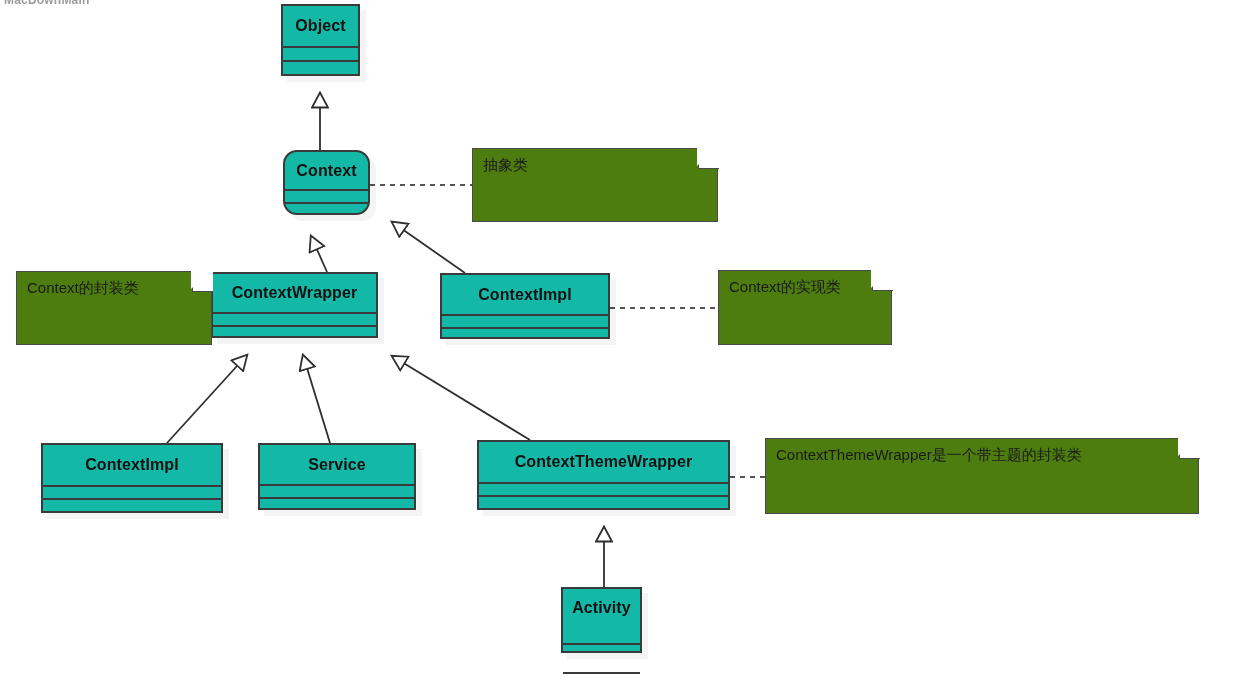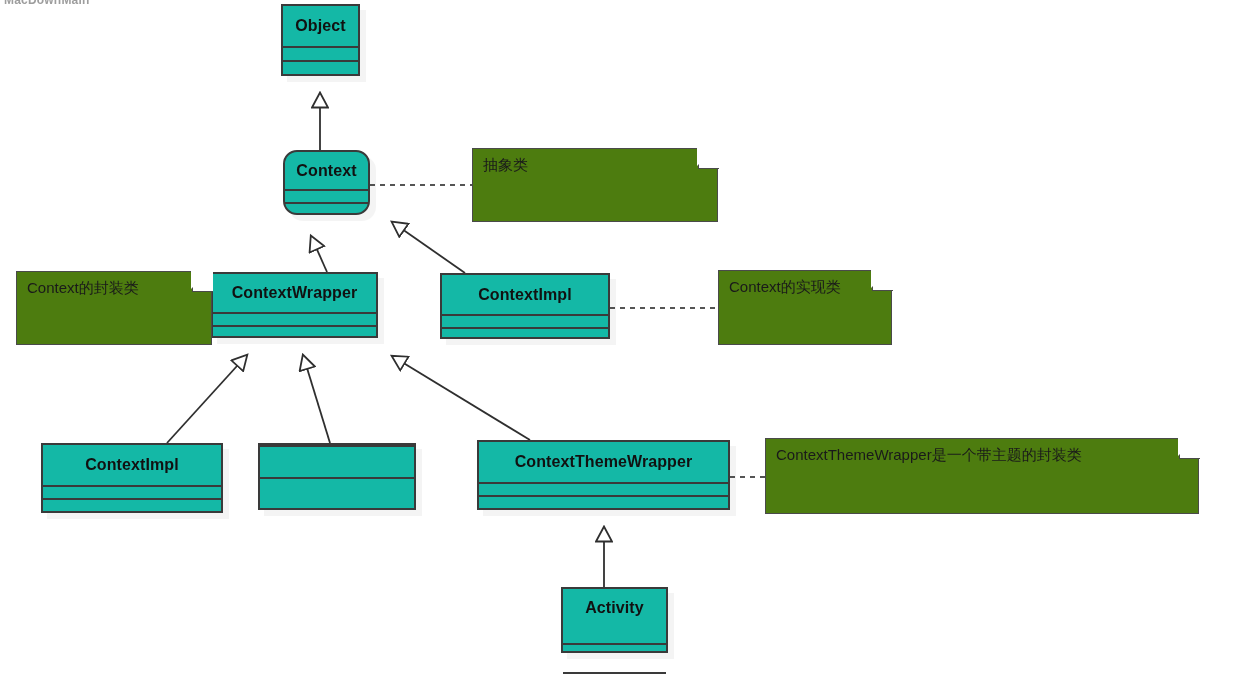--- a/index.html
+++ b/index.html
@@ -180,31 +180,32 @@
     <div class="cls-ops"></div>
   </div>
 
   <div class="uml-class" style="left:41px; top:443px; width:182px; height:70px;">
     <div class="cls-title" style="height:40px; font-size:16px;">ContextImpl</div>
     <div class="cls-attrs"></div>
     <div class="cls-ops"></div>
   </div>
 
   <div class="uml-class" style="left:258px; top:443px; width:158px; height:67px;">
+    <div class="cls-title" style="height:39px; font-size:16px;">Service</div>
     <div class="cls-attrs"></div>
     <div class="cls-ops"></div>
   </div>
 
   <div class="uml-class" style="left:477px; top:440px; width:253px; height:70px;">
     <div class="cls-title" style="height:40px; font-size:16px;">ContextThemeWrapper</div>
     <div class="cls-attrs"></div>
     <div class="cls-ops"></div>
   </div>
 
-  <div class="uml-class" style="left:561px; top:587px; width:107px; height:66px;gap:16px;">
+  <div class="uml-class" style="left:561px; top:587px; width:81px; height:66px;gap:16px;">
     <div class="cls-title" style="height:38px; font-size:16px;">Activity</div>
     <div class="cls-attrs"></div>
     <div class="cls-ops"></div>
   </div>
 
   <div class="uml-note" style="left:472px; top:148px; width:246px; height:74px;">
     <div class="note-text" style="font-size:15px;">抽象类</div>
     <div class="note-fold"></div>
   </div>
 

